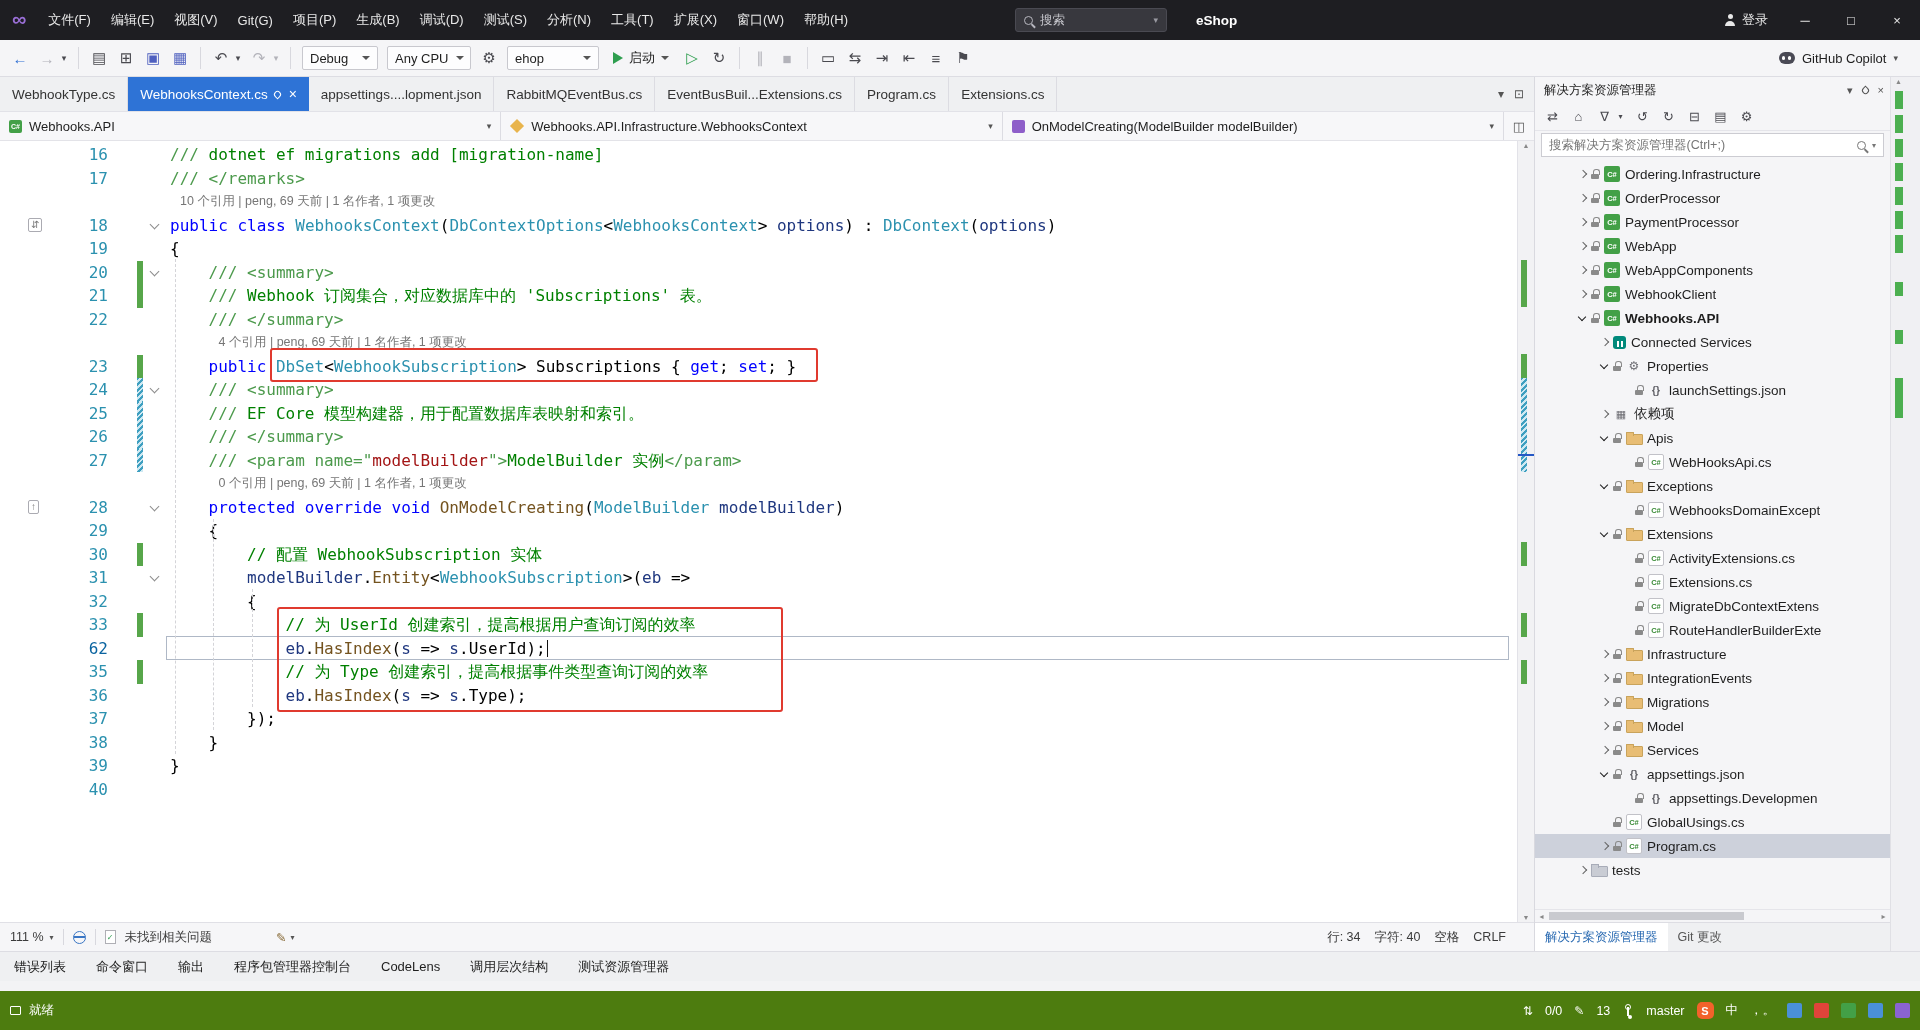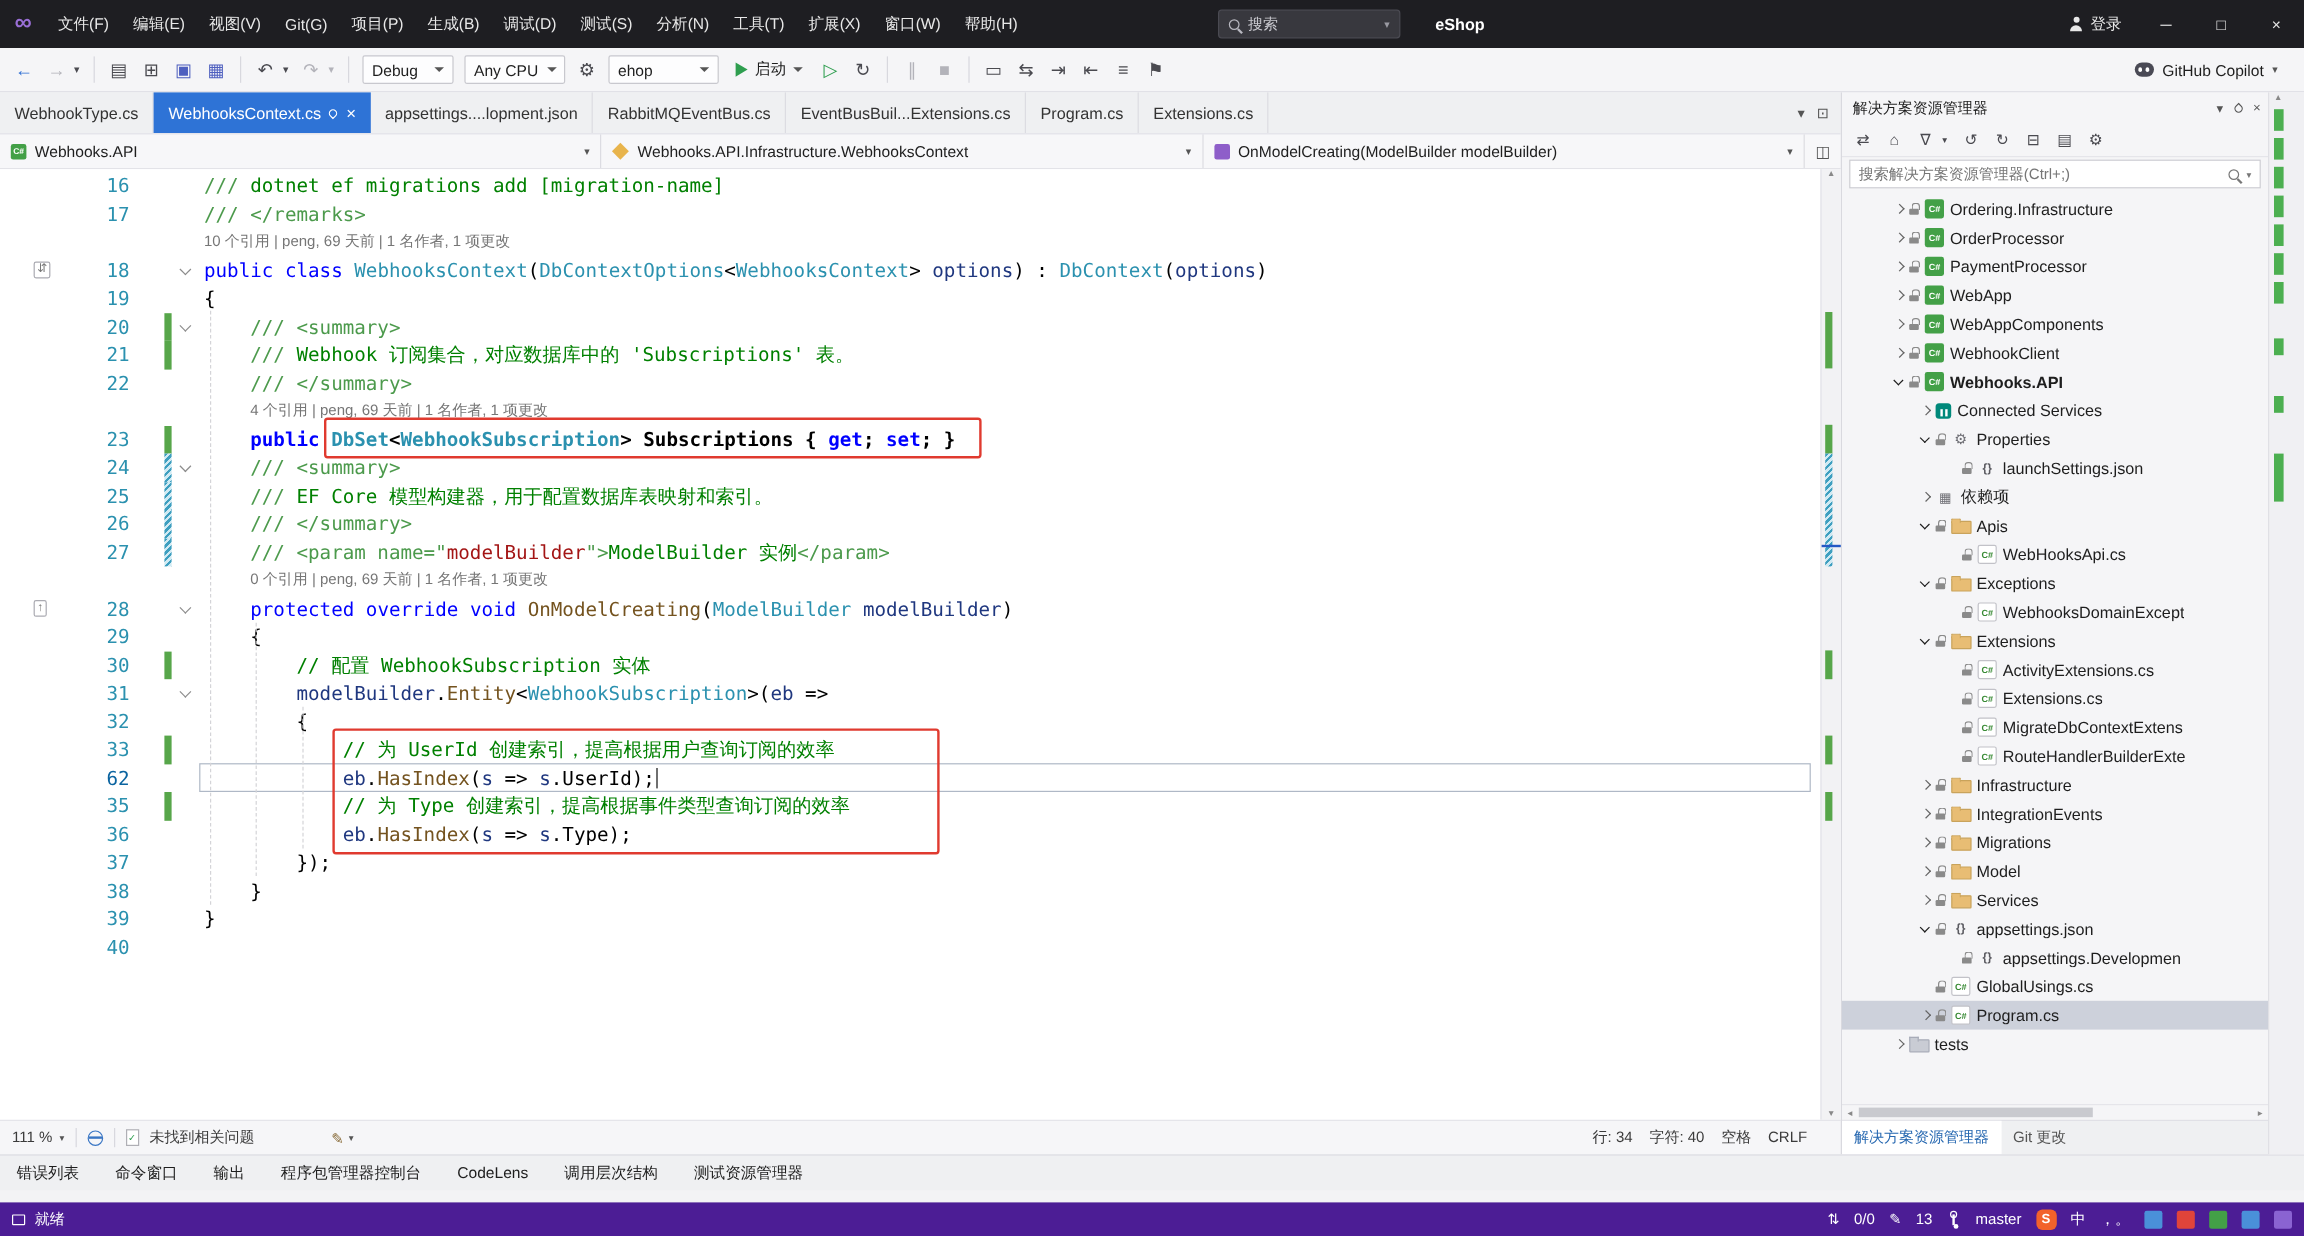--- a/index.html
+++ b/index.html
@@ -77,21 +77,21 @@
   .gicon { position:absolute; left:28px; top:4px; font-size:10px; line-height:12px; color:#777; border:1px solid #ABABB2; border-radius:2px; padding:0 2px; font-family:"Liberation Sans",sans-serif; }
   .g-num { width:48px; flex:none; text-align:right; color:#2B91AF; }
   .erow.cur .g-num { color:#0B64A0; }
   .g-mark { width:34px; flex:none; position:relative; }
   .mk { position:absolute; left:29px; top:0; bottom:0; width:6px; }
   .mk-green { background:#57A64A; }
   .mk-teal { background:repeating-linear-gradient(135deg,#3E9FC0 0 2px,#CFE9F2 2px 4px); }
   .g-fold { width:28px; flex:none; position:relative; }
   .fold-chev { position:absolute; left:9px; top:7px; width:7px; height:7px; border-right:1.3px solid #8C8C8C; border-bottom:1.3px solid #8C8C8C; transform:rotate(45deg); }
   .g-code { flex:1; white-space:pre; color:#000; }
-  .g-code.codelens { font-size:12.5px; color:#767676; font-family:"Liberation Sans",sans-serif; }
+  .g-code.codelens { font-size:12.5px; color:#767676; font-family:"Liberation Sans",sans-serif;margin-left:10px; }
   .s-k { color:#0000FF; } .s-t { color:#2B91AF; } .s-m { color:#74531F; }
   .s-p { color:#1F377F; } .s-s { color:#A31515; } .s-c { color:#008000; }
   .s-g { color:#4C9A4C; } .s-n { color:#000; }
   .caret { display:inline-block; width:1.5px; height:17px; background:#111; vertical-align:-3px; margin-left:1px; }
   .guide { position:absolute; width:0; border-left:1px dashed #D4D4D8; }
   #guide0 { left:175px; top:118px; height:495px; }
   #guide1 { left:213px; top:378px; height:211px; }
   #guide2 { left:252px; top:448px; height:118px; }
   .curline-box { position:absolute; left:166px; top:495px; width:1343px; height:24px; border:1px solid #AFB8C6; pointer-events:none; }
   .anno { position:absolute; border:2px solid #E03A2F; border-radius:3px; pointer-events:none; }
@@ -161,21 +161,21 @@
   .se-tabs { height:29px; flex:none; background:#EFF0F2; border-top:1px solid #DDDDE3; display:flex; align-items:stretch; }
   .se-tab { padding:0 10px; display:flex; align-items:center; font-size:12.5px; color:#555; white-space:nowrap; }
   .se-tab.active { background:#FFFFFF; color:#2567B0; }
   .edgescroll { width:30px; flex:none; background:#F0F0F3; border-left:1px solid #E0E0E5; position:relative; }
   .eg { position:absolute; left:4px; width:8px; background:#4CAF50; }
   .edgescroll .vs-arrow { left:0; right:14px; }
 
   
   .bottabs { height:30px; flex:none; background:#EFF0F2; border-top:1px solid #DDDDE3; display:flex; align-items:center; gap:30px; padding-left:14px; font-size:13px; color:#1E1E1E; }
   .fillerrow { height:10px; flex:none; background:#F3F3F5; }
-  .statusbar { height:28px; flex:none; background:#4c1d95; color:#fff; display:flex; align-items:center; padding:14px 10px; font-size:12.5px; }
+  .statusbar { height:39px; flex:none; background:#4d7c0f; color:#fff; display:flex; align-items:center; padding:14px 10px; font-size:12.5px; }
   .sb-ready { display:flex; align-items:center; gap:8px; }
   .sb-winicon { width:11px; height:9px; border:1.5px solid #fff; border-radius:1px; display:inline-block; }
   .sb-right { margin-left:auto; display:flex; align-items:center; gap:12px; }
   .sb-glyph { font-size:12px; }
   .i-branch { width:12px; height:14px; position:relative; display:inline-block; }
   .i-branch::before { content:''; position:absolute; left:5px; top:3px; width:1.5px; height:9px; background:#fff; }
   .i-branch::after { content:''; position:absolute; left:3px; top:0; width:4px; height:4px; border:1.3px solid #fff; border-radius:50%; box-shadow:2px 10px 0 -1px #fff; }
   .sb-sogou { width:17px; height:17px; border-radius:5px; background:#F2622B; color:#fff; font-weight:bold; font-size:11px; display:inline-flex; align-items:center; justify-content:center; }
   .sb-sq { width:15px; height:15px; border-radius:2px; display:inline-block; }
   .chev { display:inline-block; }
@@ -405,21 +405,21 @@
                 <span class="g-fold"></span>
                 <span class="g-code codelens" style="padding-left: 38.53px;">4 个引用 | peng, 69 天前 | 1 名作者, 1 项更改</span>
               </div>
               <div class="erow">
                 <span class="g-ico"></span>
                 <span class="g-num">23</span>
                 <span class="g-mark">
                   <span class="mk mk-green"></span>
                 </span>
                 <span class="g-fold"></span>
-                <span class="g-code" style="padding-left: 38.53px; font-weight: bold;"><span class="s-k">public</span><span class="s-n"> </span><span class="s-t">DbSet</span><span class="s-n">&lt;</span><span class="s-t">WebhookSubscription</span><span class="s-n">&gt; Subscriptions { </span><span class="s-k">get</span><span class="s-n">; </span><span class="s-k">set</span><span class="s-n">; }</span></span>
+                <span class="g-code" style="padding-left: 38.53px;"><span class="s-k">public</span><span class="s-n"> </span><span class="s-t">DbSet</span><span class="s-n">&lt;</span><span class="s-t">WebhookSubscription</span><span class="s-n">&gt; Subscriptions { </span><span class="s-k">get</span><span class="s-n">; </span><span class="s-k">set</span><span class="s-n">; }</span></span>
               </div>
               <div class="erow">
                 <span class="g-ico"></span>
                 <span class="g-num">24</span>
                 <span class="g-mark">
                   <span class="mk mk-teal"></span>
                 </span>
                 <span class="g-fold">
                   <span class="fold-chev"></span>
                 </span>

